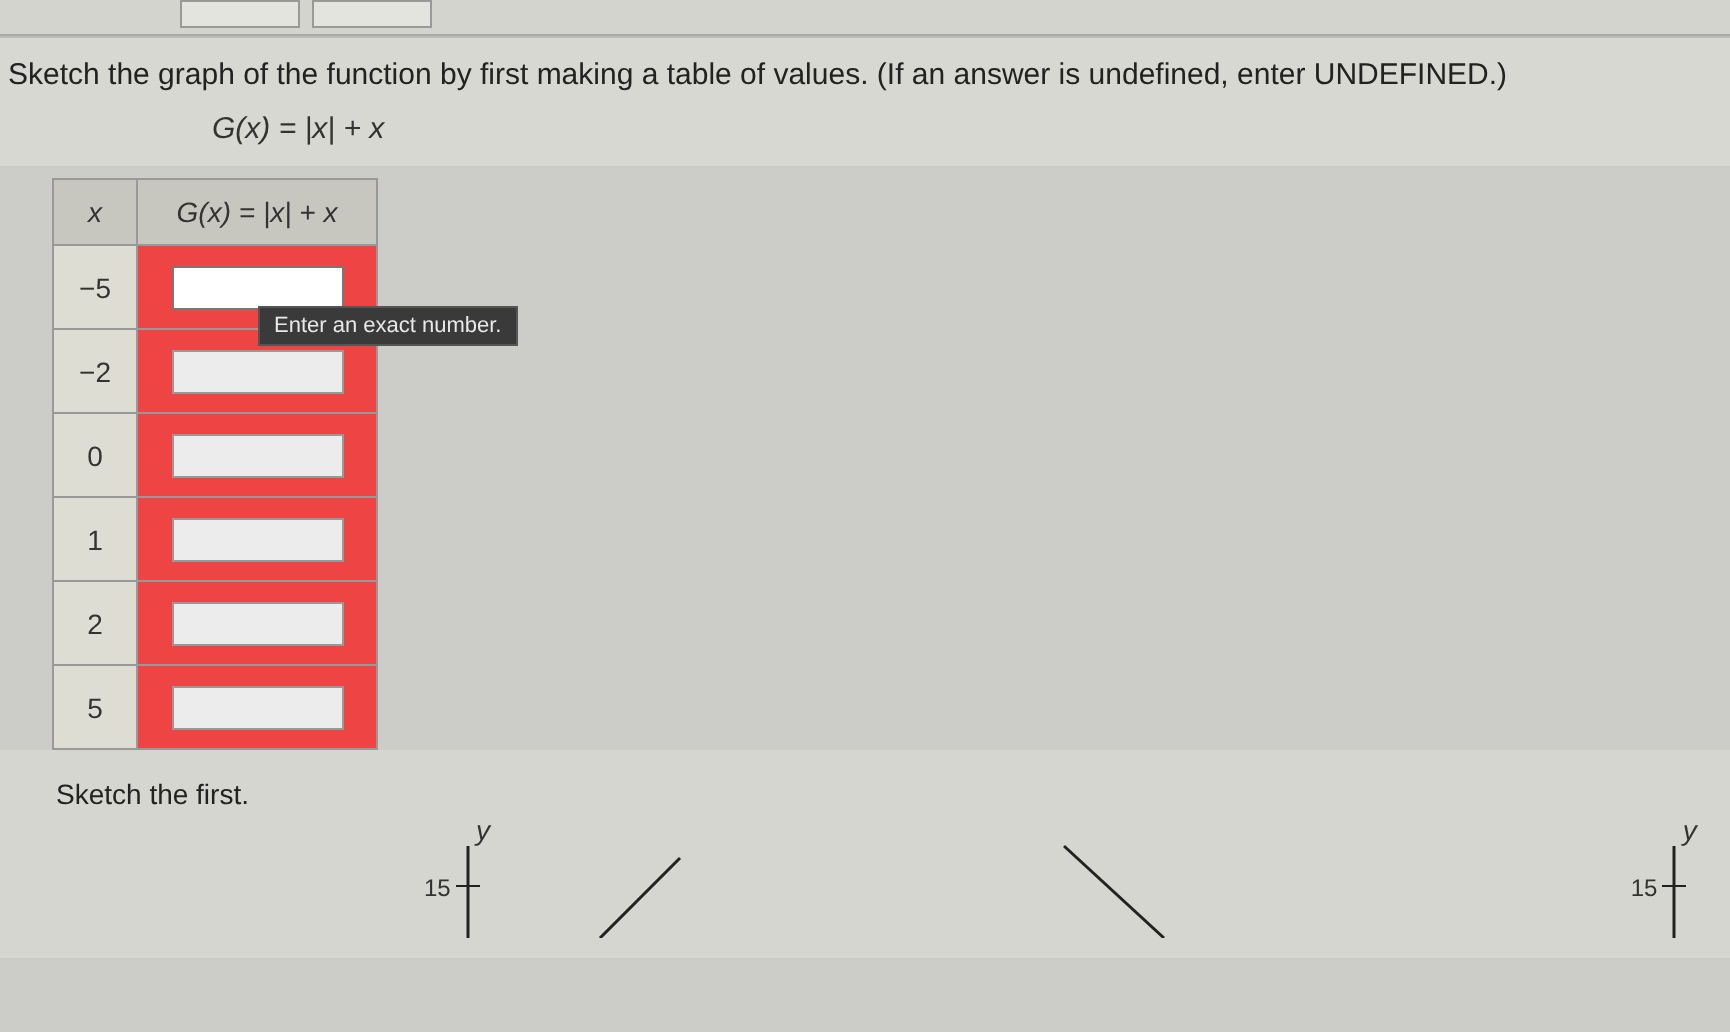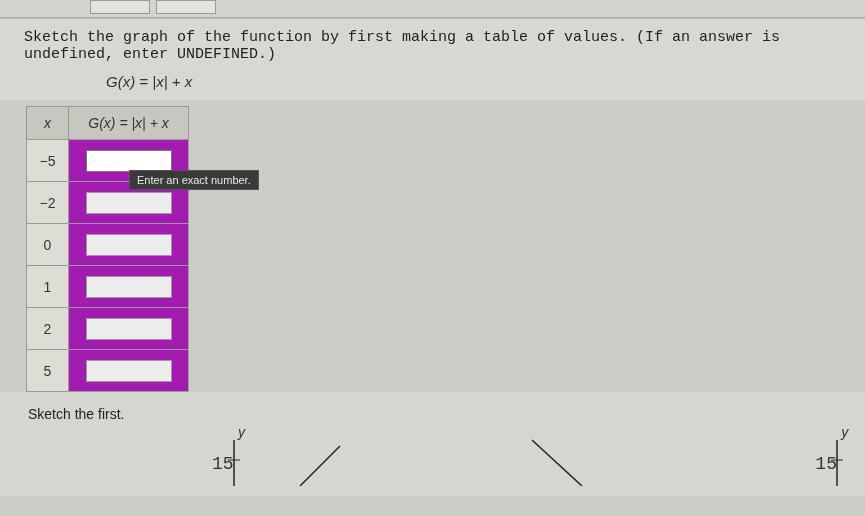--- a/index.html
+++ b/index.html
@@ -22,26 +22,25 @@
     gap: 6px;
     padding-left: 90px;
   }
   .top-strip .box {
     width: 60px;
     height: 14px;
     border: 1px solid #999;
     background: #e4e4de;
   }
   .question {
-    padding: 10px 16px 6px 24px;
+    padding: 10px 16px 6px 4px;
     font-size: 15px;
     color: #222;
     border-top: 1px solid #bbb;
     background: #d8d8d2;
-    font-family: Liberation Mono, monospace;
   }
   .formula {
     padding: 4px 0 10px 106px;
     font-size: 15px;
     font-style: italic;
     background: #d8d8d2;
   }
   table.vals {
     border-collapse: collapse;
     margin: 6px 0 0 26px;
@@ -61,21 +60,21 @@
   table.vals th.wide { width: 120px; }
   table.vals th.narrow { width: 42px; }
   table.vals td.xcell {
     width: 42px;
     height: 42px;
     background: #ddddd4;
   }
   table.vals td.inputcell {
     width: 120px;
     height: 42px;
-    background: #a21caf;
+    background: #ef4444;
     padding: 0;
     position: relative;
   }
   .answer-input {
     width: 86px;
     height: 22px;
     border: 1px solid #999;
     background: #ececec;
     display: inline-block;
     vertical-align: middle;
@@ -119,22 +118,21 @@
     position: absolute;
     top: -2px;
     left: 48px;
     font-style: italic;
     font-size: 14px;
   }
   .axis-stub .tick15 {
     position: absolute;
     top: 28px;
     left: 22px;
-    font-size: 18px;
-    font-family: Liberation Mono, monospace;
+    font-size: 12px;
   }
   .axis-stub svg {
     position: absolute;
     top: 0;
     left: 0;
   }
 </style>
 </head>
 <body>
 

